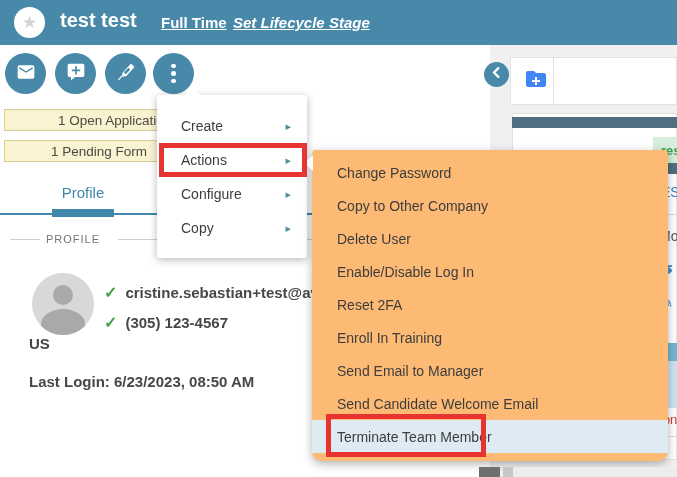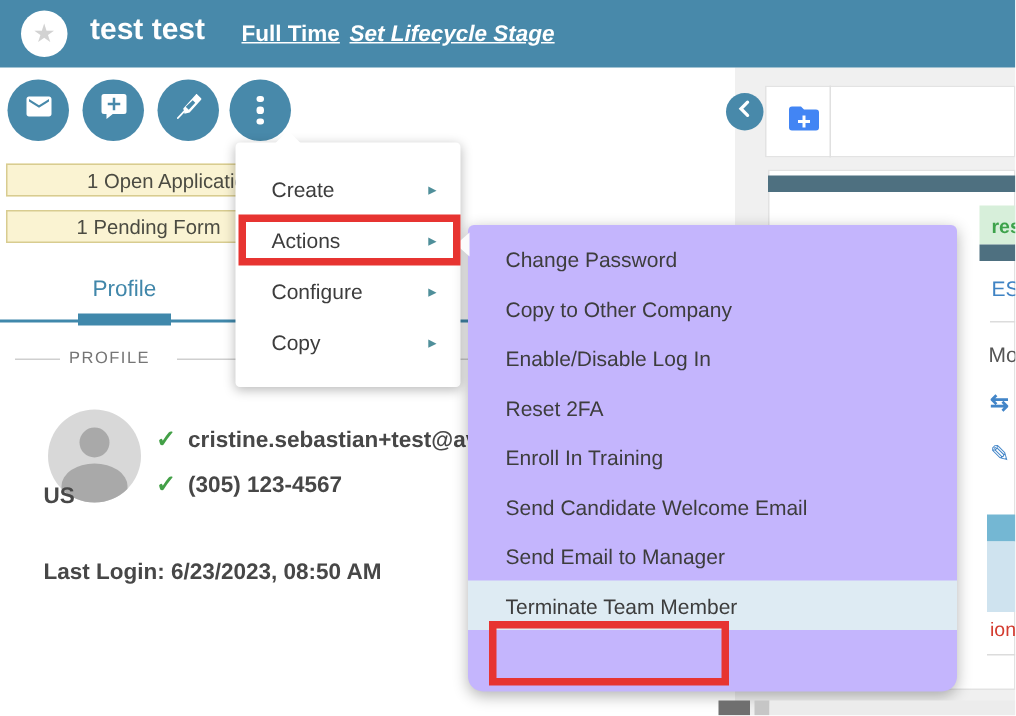--- a/index.html
+++ b/index.html
@@ -45,21 +45,21 @@
   .pf-avatar{position:absolute;left:32px;top:273px;width:62px;height:62px;border-radius:50%;
       background:#d8d8d8;overflow:hidden;}
   .pf-head{position:absolute;left:21px;top:12px;width:20px;height:20px;border-radius:50%;background:#a9a9a9;}
   .pf-body{position:absolute;left:9px;top:36px;width:44px;height:30px;border-radius:50% 50% 0 0;background:#a9a9a9;}
   .check{color:#43a047;font-size:16px;font-weight:bold;margin-right:8px;}
   .contact-row{position:absolute;left:104px;display:flex;align-items:center;
       font-size:15px;color:#474747;font-weight:bold;white-space:nowrap;}
   .row-email{top:283px;}
   .row-phone{top:313px;}
   .info-row{position:absolute;left:29px;font-size:15px;color:#474747;font-weight:bold;white-space:nowrap;}
-  .row-us{top:322px;}
+  .row-us{top:335px;}
   .row-login{top:373px;}
   .row-created{top:404px;}
 
   
   .right-col{position:absolute;left:490px;top:45px;width:187px;height:432px;background:#f0f0f0;}
   .collapse-btn{position:absolute;left:484px;top:62px;width:25px;height:25px;border-radius:50%;
       background:#4889aa;display:flex;align-items:center;justify-content:center;cursor:pointer;z-index:30;}
   .toolbar-card{position:absolute;left:510px;top:57px;width:167px;height:48px;background:#fff;
       border:1px solid #e3e3e3;box-sizing:border-box;}
   .toolbar-div{position:absolute;left:553px;top:57px;width:1px;height:48px;background:#e0e0e0;}
@@ -87,21 +87,21 @@
   
   .menu1{position:absolute;left:157px;top:95px;width:150px;height:163px;background:#fff;border-radius:3px;
       box-shadow:0 2px 8px rgba(0,0,0,.28);z-index:50;padding-top:14px;box-sizing:border-box;}
   .caret-up{position:absolute;left:183px;top:87px;width:0;height:0;border-left:9px solid transparent;
       border-right:9px solid transparent;border-bottom:9px solid #fff;z-index:51;}
   .mi{height:34px;display:flex;align-items:center;justify-content:space-between;
       padding:0 16px 0 24px;font-size:14px;color:#3d3d3d;cursor:pointer;}
   .mi .arr{color:#4f8f9a;font-size:11px;}
 
   
-  .submenu{position:absolute;left:312px;top:150px;width:326px;height:311px;background:#c4b5fd;
+  .submenu{position:absolute;left:312px;top:150px;width:356px;height:311px;background:#fdba74;
       border-radius:4px 4px 10px 10px;box-shadow:0 3px 10px rgba(0,0,0,.3);z-index:60;
       padding-top:6px;box-sizing:border-box;}
   .caret-left{position:absolute;left:304px;top:155px;width:0;height:0;border-top:8px solid transparent;
       border-bottom:8px solid transparent;border-right:9px solid #fbfbfb;z-index:61;}
   .si{height:33px;display:flex;align-items:center;padding-left:25px;font-size:14px;color:#3d3d3d;cursor:pointer;}
   .si.highlight{background:#deebf3;}
 
   
   .redbox{position:absolute;border:5px solid #e73431;box-sizing:border-box;z-index:100;pointer-events:none;}
   .rb1{left:159px;top:143px;width:148px;height:34px;}
@@ -240,25 +240,26 @@
     <div class="mi">
       <span>Copy</span>
       <span class="arr">▸</span>
     </div>
   </div>
 
   <div class="caret-left"></div>
   <div class="submenu">
     <div class="si">Change Password</div>
     <div class="si">Copy to Other Company</div>
+    <div class="si">Delete User</div>
     <div class="si">Enable/Disable Log In</div>
     <div class="si">Reset 2FA</div>
     <div class="si">Enroll In Training</div>
+    <div class="si">Send Email to Manager</div>
     <div class="si">Send Candidate Welcome Email</div>
-    <div class="si">Send Email to Manager</div>
     <div class="si highlight">Terminate Team Member</div>
   </div>
 
   <div class="redbox rb1"></div>
   <div class="redbox rb2"></div>
 
   <div class="scroll-thumb"></div>
   <div class="scroll-seg"></div>
   <div class="scroll-track"></div>
 

